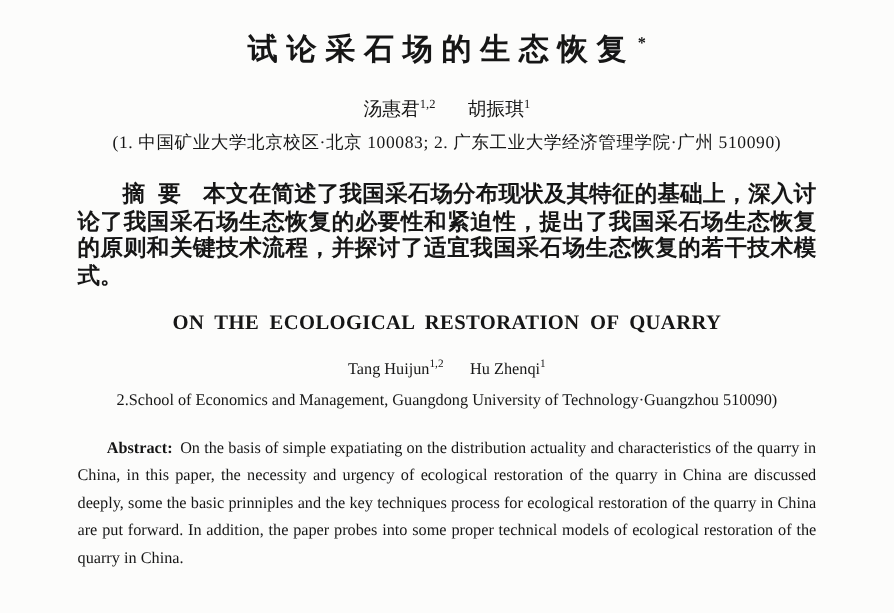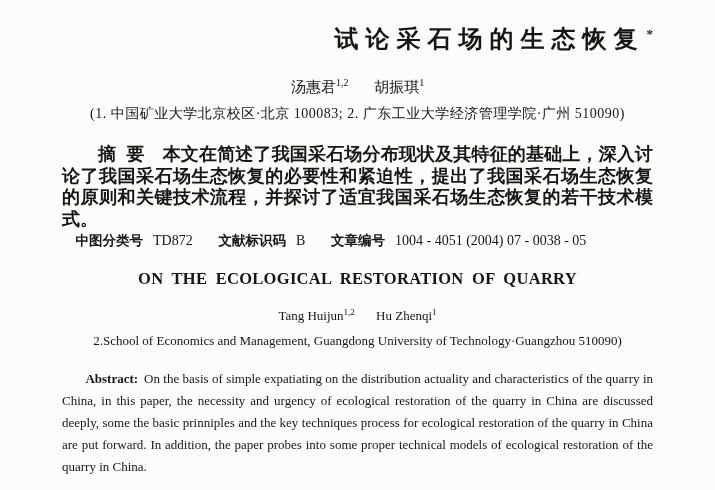--- a/index.html
+++ b/index.html
@@ -17,21 +17,21 @@
   }
   .pre { white-space: pre-wrap; }
 
   .title-cn {
     margin: 0;
     font-family: "Liberation Serif", serif;
     font-weight: 600;
     font-size: 24px;
     line-height: 36px;
     letter-spacing: 7px;
-    text-align: right;
+    text-align: center;
   }
   .title-cn sup { font-size: 13px; letter-spacing: 0; margin-left: 2px; }
 
   .authors-cn {
     margin-top: 15px;
     font-size: 15px;
     line-height: 22px;
     text-align: center;
   }
   .authors-cn .author { margin: 0 11px; }
@@ -113,25 +113,20 @@
   <div class="authors-cn">
     <span class="author"><span>汤惠君</span><sup>1,2</sup></span>
     <span class="author"><span>胡振琪</span><sup>1</sup></span>
   </div>
 
   <div class="affil-cn">(1. 中国矿业大学北京校区·北京 100083; 2. 广东工业大学经济管理学院·广州 510090)</div>
 
   <p class="abstract-cn"><span class="abs-label pre">摘  要</span><span>本文在简述了我国采石场分布现状及其特征的基础上，深入讨论了我国采石场生态恢复的必要性和紧迫性，提出了我国采石场生态恢复的原则和关键技术流程，并探讨了适宜我国采石场生态恢复的若干技术模式。</span></p>
 
 
-  <div class="class-line">
-    <span class="cls-group"><span class="cls-label">中图分类号</span><span class="cls-value">TD872</span></span>
-    <span class="cls-group"><span class="cls-label">文献标识码</span><span class="cls-value">B</span></span>
-    <span class="cls-group"><span class="cls-label">文章编号</span><span class="cls-value">1004 - 4051 (2004) 07 - 0038 - 05</span></span>
-  </div>
 
   <h2 class="title-en">ON THE ECOLOGICAL RESTORATION OF QUARRY</h2>
 
   <div class="authors-en">
     <span class="author"><span>Tang Huijun</span><sup>1,2</sup></span>
     <span class="author"><span>Hu Zhenqi</span><sup>1</sup></span>
   </div>
 
   <div class="affil-en">
     <div>2.School of Economics and Management, Guangdong University of Technology·Guangzhou 510090)</div>

